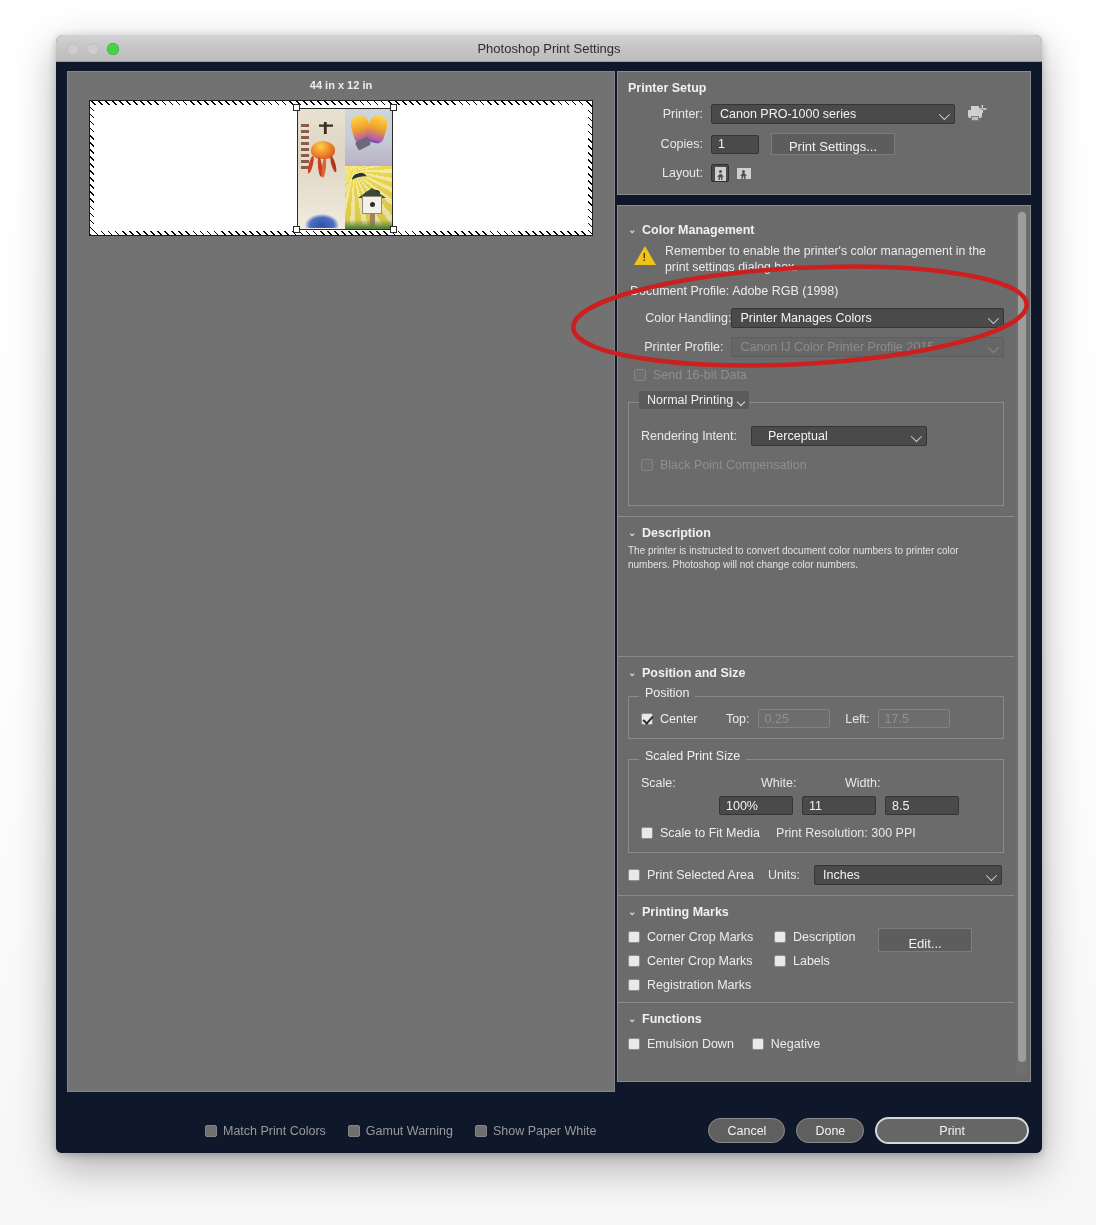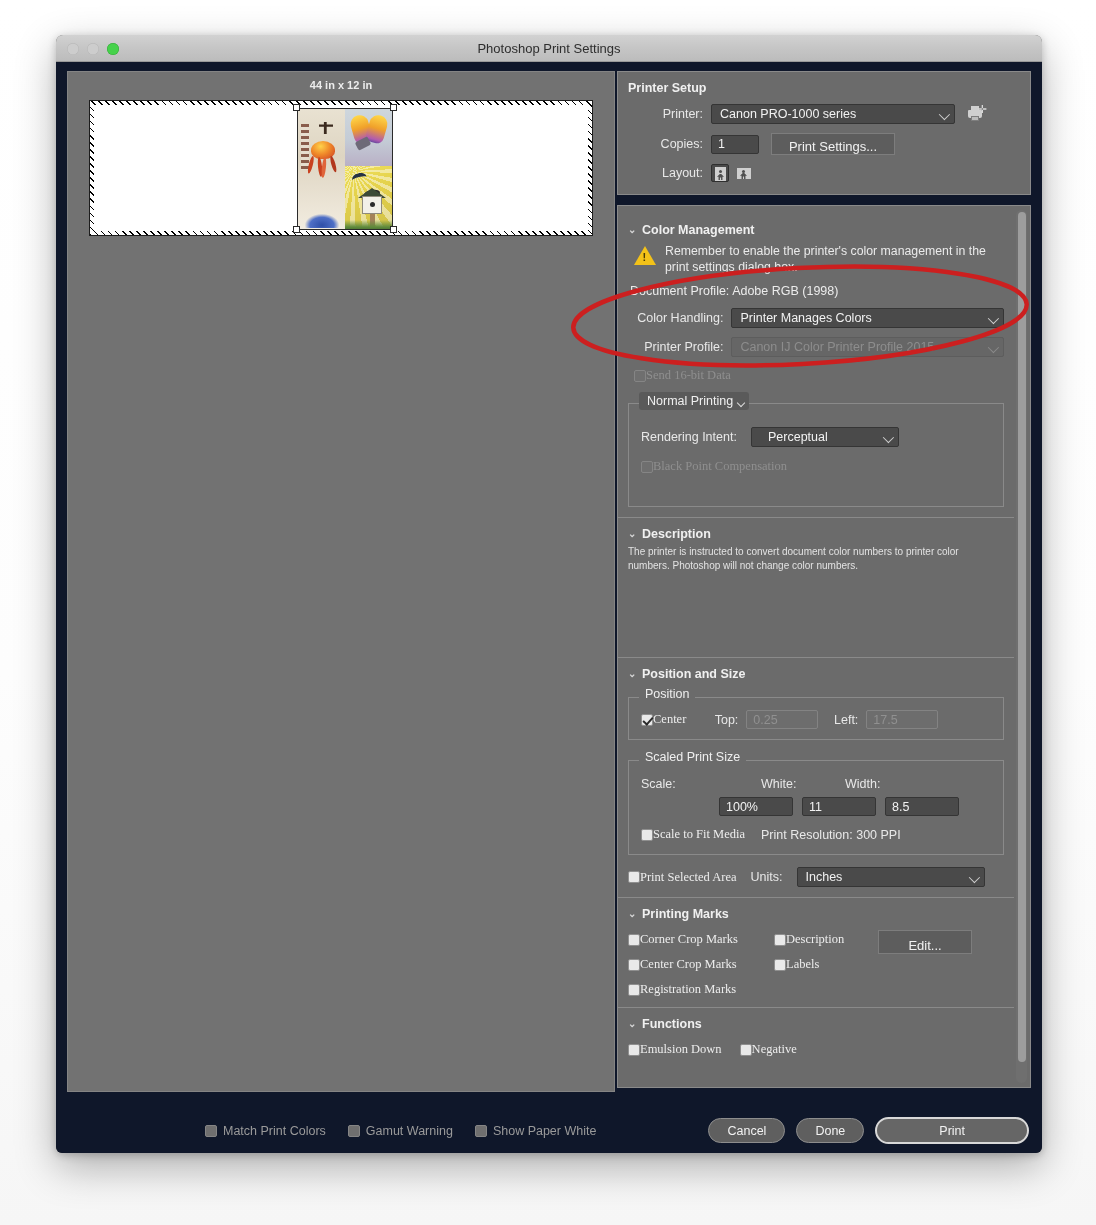--- a/index.html
+++ b/index.html
@@ -227,21 +227,21 @@
   }
 
   .cbox { width: 12px; height: 12px; background: #e9e9e9; border: 1px solid #8f8f8f; border-radius: 2px;
     display: inline-block; position: relative; flex: 0 0 auto; }
   .cbox.checked { background: #e9e9e9; }
   .cbox.checked::after {
     content:""; position:absolute; left:3px; top:0px; width:4px; height:8px;
     border-right: 2px solid #2b2b2b; border-bottom: 2px solid #2b2b2b; transform: rotate(42deg);
   }
   .cbox.dim { background: #6f6f6f; border-color: #858585; }
-  .cb-row { display: flex; align-items: center; gap: 0; font-size: 12.5px; color: #ededed; font-family: Liberation Serif, serif; }
+  .cb-row { display: flex; align-items: center; gap: 7px; font-size: 12.5px; color: #ededed; }
   .cb-row.dim { color: #8f8f8f; }
 
   .section { border-top: 1px solid #8a8a8a; padding: 9px 10px 10px 10px; }
   .desc-text { font-size: 10px; color: #e2e2e2; line-height: 1.32; margin-top: 4px; }
 
   
   .scrollbar {
     position: absolute; right: 3px; top: 4px; width: 11px; bottom: 4px;
     background: #6f6f6f; border-radius: 6px;
   }
@@ -388,21 +388,21 @@
             </div>
 
             <div class="warn-row">
               <span class="warn-tri"></span>
               <span class="warn-text">Remember to enable the printer's color management in the print settings dialog box.</span>
             </div>
 
             <div class="doc-profile">Document Profile: Adobe RGB (1998)</div>
 
             <div class="row" style="margin-top:10px;">
-              <div class="lbl" style="width:104px;padding-right:8px;">Color Handling:</div>
+              <div class="lbl" style="width:104px;">Color Handling:</div>
               <div class="select" style="width:274px;">
                 <span>Printer Manages Colors</span>
               </div>
             </div>
 
             <div class="row" style="margin-top:9px;">
               <div class="lbl" style="width:104px;padding-right:8px;">Printer Profile:</div>
               <div class="select disabled" style="width:274px;">
                 <span>Canon IJ Color Printer Profile 2015</span>
               </div>
@@ -412,21 +412,21 @@
               <span class="cbox dim"></span>
               <span>Send 16-bit Data</span>
             </div>
 
             <div class="subbox" style="margin-top:20px;height:104px;">
               <div class="subbox-legend dropdown">
                 <span>Normal Printing</span>
               </div>
               <div class="row" style="">
                 <div class="lbl" style="width:110px;padding-right:8px;text-align:left;">Rendering Intent:</div>
-                <div class="select" style="width:148px;padding-left:16px;">
+                <div class="select" style="width:176px;padding-left:16px;">
                   <span>Perceptual</span>
                 </div>
               </div>
               <div class="cb-row dim" style="margin-top:12px;">
                 <span class="cbox dim"></span>
                 <span>Black Point Compensation</span>
               </div>
             </div>
           </div>
 

